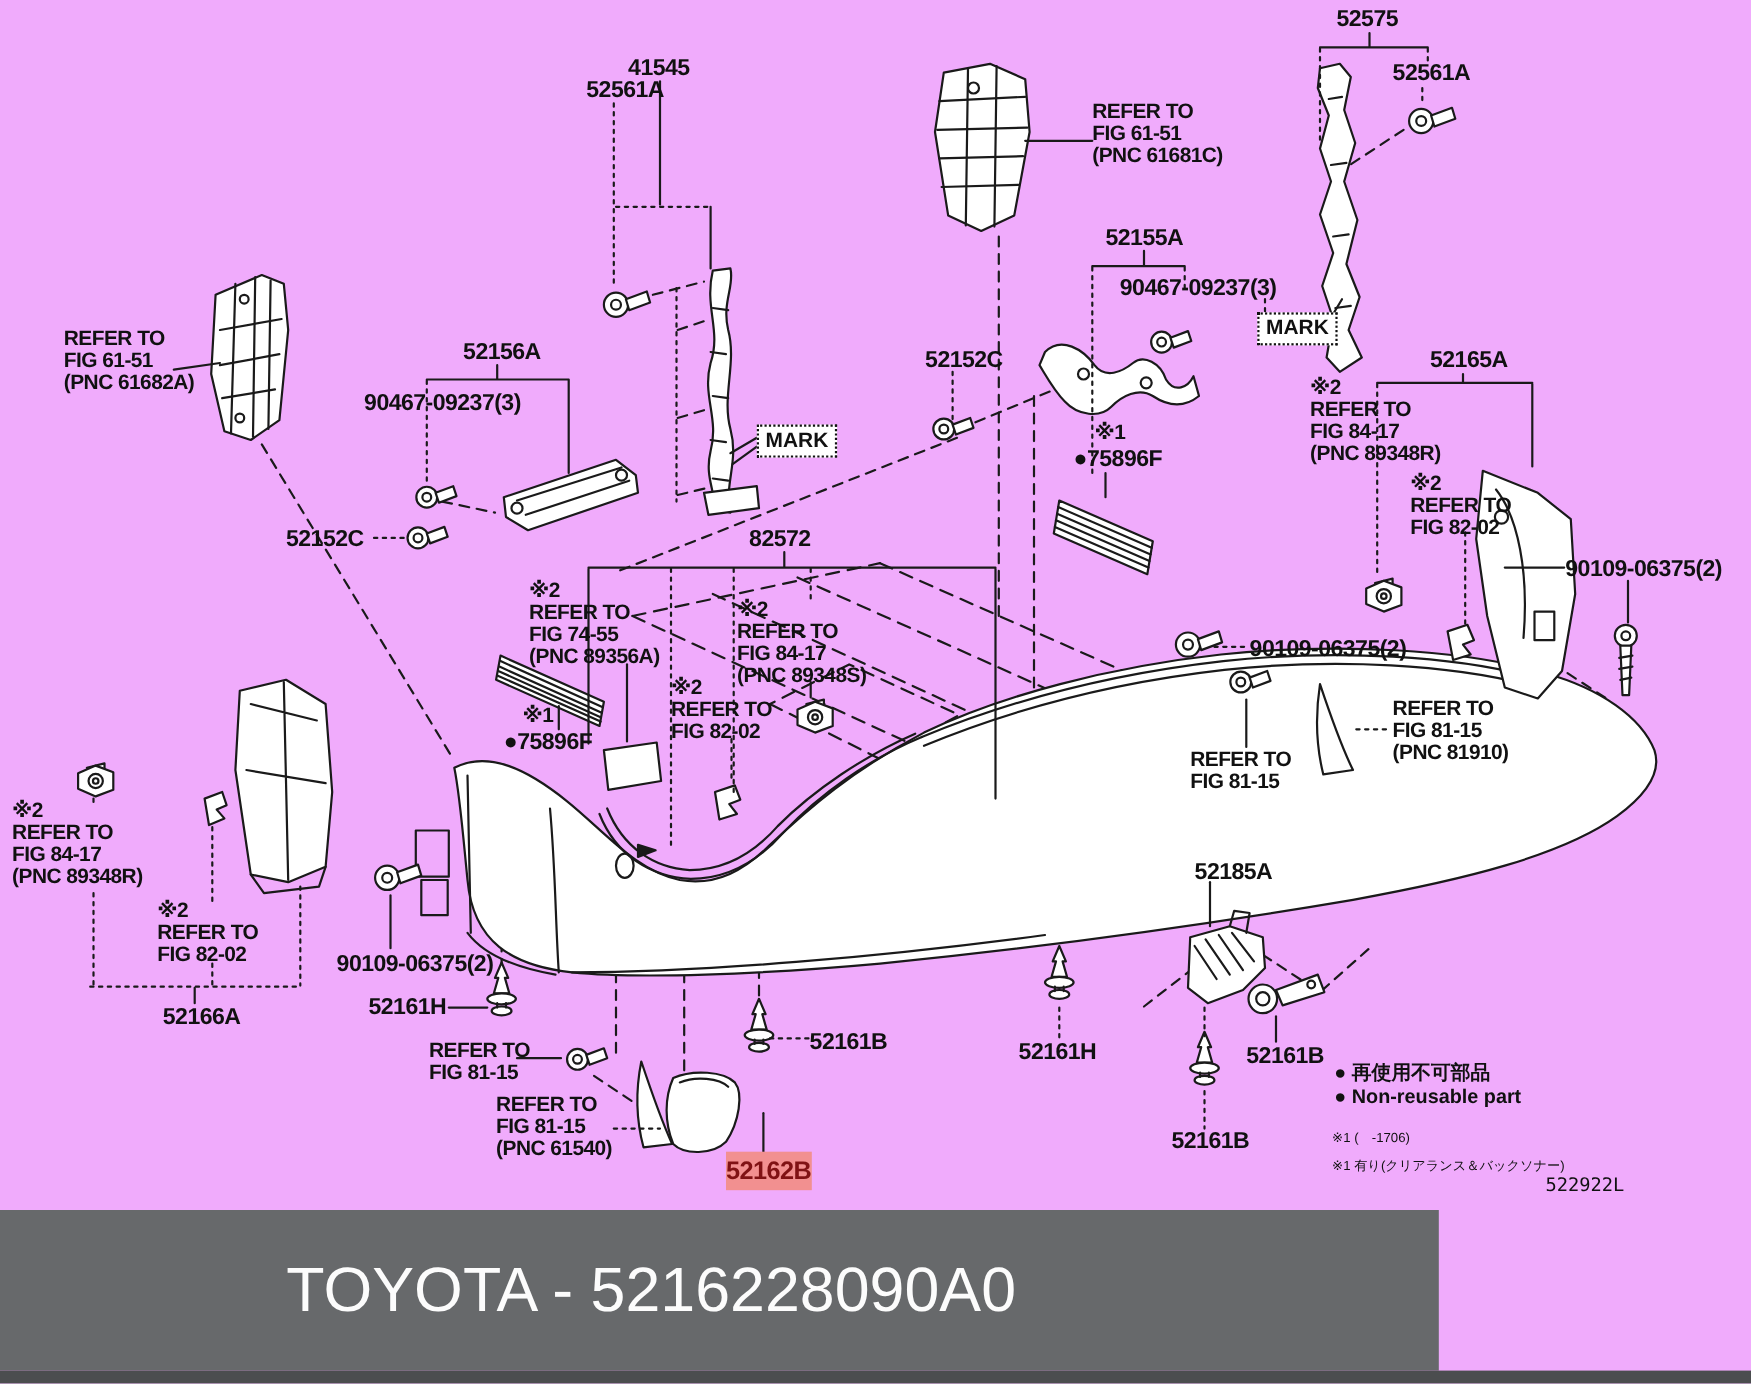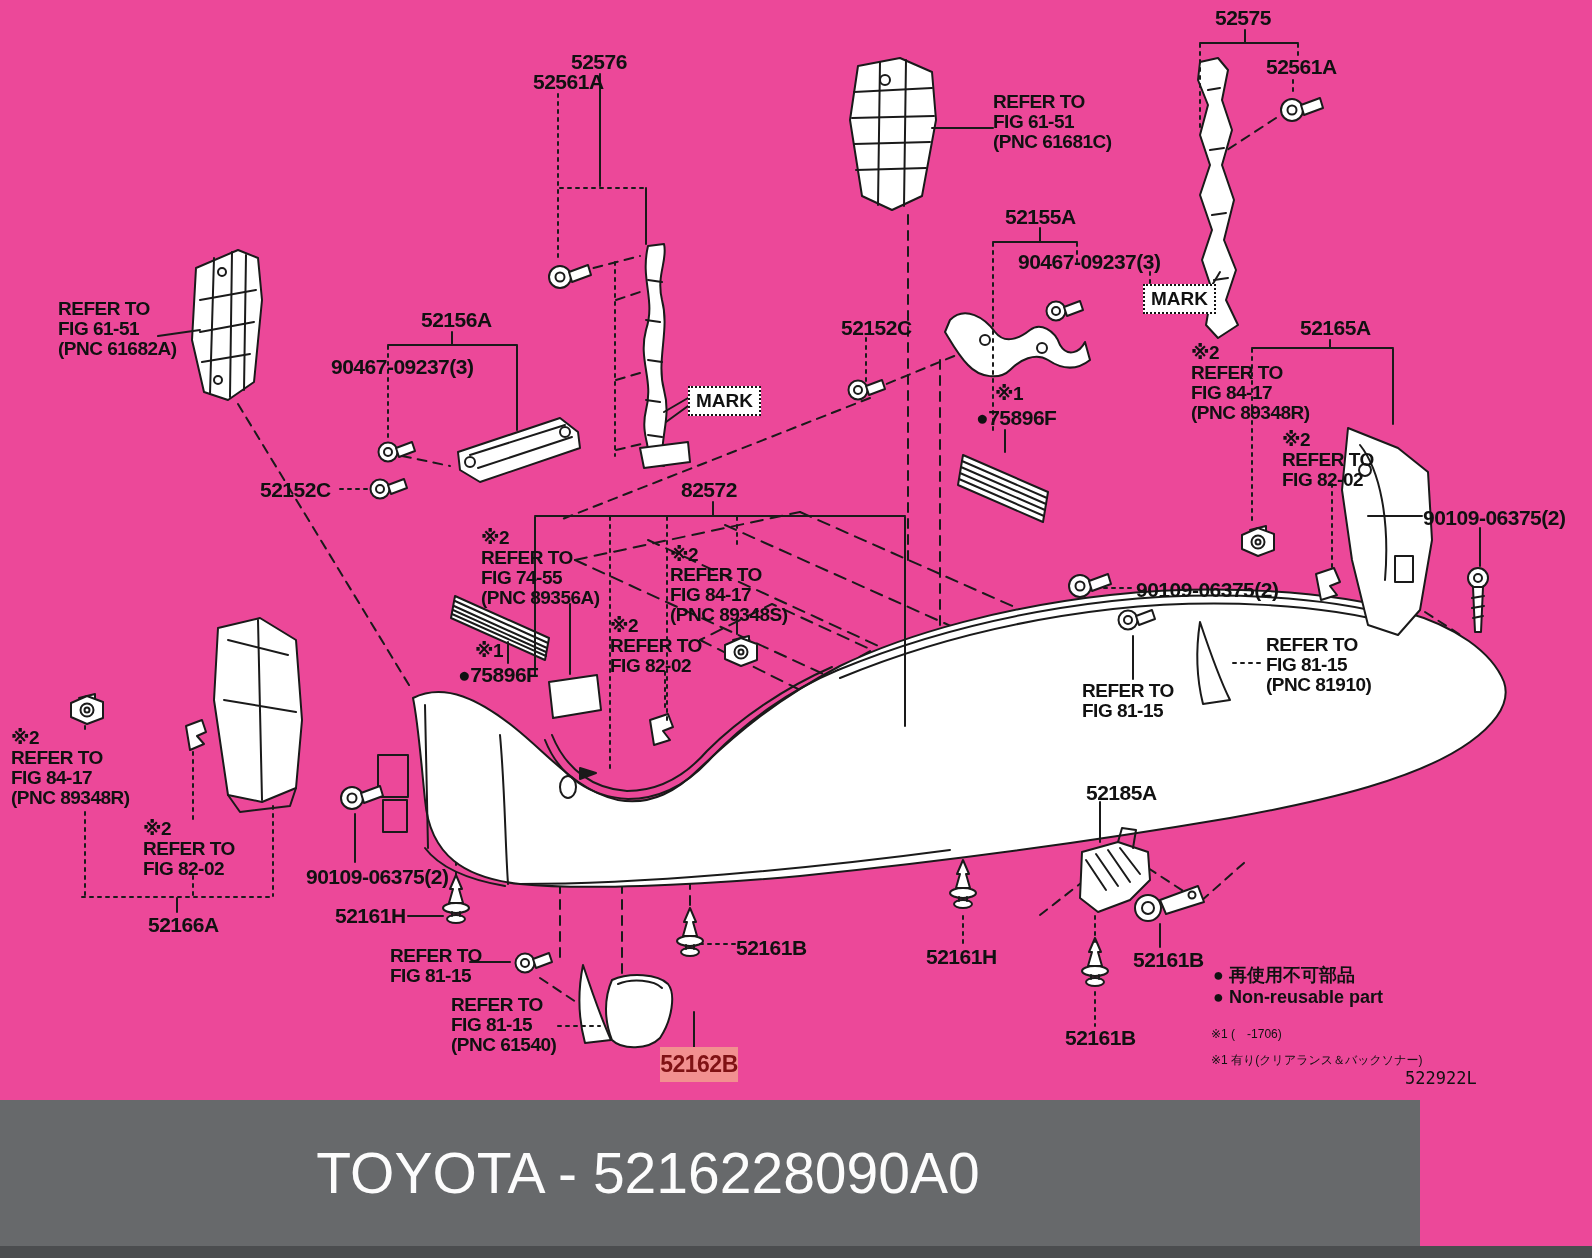--- a/index.html
+++ b/index.html
@@ -1,35 +1,35 @@
 <!DOCTYPE html>
 <html><head>
 <meta charset="utf-8">
 <style>
   html,body{margin:0;padding:0;background:#fff;}
-  .stage{position:relative;width:1592px;height:1258px;background:#ec4899;overflow:hidden;
+  .stage{position:relative;width:1592px;height:1258px;background:#f0abfc;overflow:hidden;
          font-family:"Liberation Sans","DejaVu Sans",sans-serif;color:#111;}
   .diagram{position:absolute;left:0;top:0;width:1592px;height:1100px;}
   svg.art{position:absolute;left:0;top:0;}
   .pn{position:absolute;font:700 21px "Liberation Sans","DejaVu Sans",sans-serif;
       letter-spacing:-0.5px;white-space:nowrap;color:#111;}
   .ref{position:absolute;font:700 19px "Liberation Sans","DejaVu Sans",sans-serif;
        line-height:20px;letter-spacing:-0.5px;white-space:nowrap;color:#111;}
   .ref div{white-space:nowrap;}
   .markbox{position:absolute;border:2px dotted #111;background:#fff;
            font:700 19px "Liberation Sans","DejaVu Sans",sans-serif;
            text-align:center;padding:2px 6px;}
   .hl{position:absolute;left:660px;top:1047px;width:78px;height:35px;background:#f29090;
       color:#801214;font:700 23px "Liberation Sans","DejaVu Sans",sans-serif;
-      text-align:center;line-height:35px;letter-spacing:-0.5px;cursor:pointer;}
+      text-align:left;line-height:35px;letter-spacing:-0.5px;cursor:pointer;}
   .legend{position:absolute;font:700 18px "Liberation Sans","DejaVu Sans",sans-serif;
           white-space:nowrap;color:#111;margin-top:20px;}
   .legend.small{font-size:12px;font-weight:400;}
   .sheet{position:absolute;font:400 17px "DejaVu Sans Mono","Liberation Mono",monospace;color:#111;}
-  .banner{position:absolute;left:0;top:1100px;width:1420px;height:146px;background:#67696b;
+  .banner{position:absolute;left:0;top:1100px;width:1308px;height:146px;background:#67696b;
           display:flex;align-items:center;justify-content:center;gap:56px;
           transform:none;}
   .banner .t{font:400 57px "Liberation Sans","DejaVu Sans",sans-serif;color:#fcfcfc;
              letter-spacing:0px;white-space:nowrap;transform:translateX(-62px);}
   .banner .t2{transform:translateX(-62px);}
   .bstrip{position:absolute;left:0;top:1246px;width:1592px;height:12px;background:#4b4d4f;}
 </style>
 </head>
 <body>
 
@@ -284,21 +284,21 @@
         <path d="M273,806 L273,896"></path>
         <path d="M82,897 L273,897"></path>
         <path d="M700,944 L736,944"></path>
         <path d="M963,916 L963,944"></path>
         <path d="M1095,916 L1095,942 M1095,992 L1095,1026"></path>
       </g>
     </svg>
 
     <div class="pn" style="left:1215px;top:6px">52575</div>
     <div class="pn" style="left:1266px;top:55px">52561A</div>
-    <div class="pn" style="left:571px;top:50px">52576</div>
+    <div class="pn" style="left:571px;top:50px">41545</div>
     <div class="pn" style="left:533px;top:70px">52561A</div>
     <div class="pn" style="left:1005px;top:205px">52155A</div>
     <div class="pn" style="left:1018px;top:250px">90467-09237(3)</div>
     <div class="pn" style="left:421px;top:308px">52156A</div>
     <div class="pn" style="left:331px;top:355px">90467-09237(3)</div>
     <div class="pn" style="left:841px;top:316px">52152C</div>
     <div class="pn" style="left:1300px;top:316px">52165A</div>
     <div class="pn" style="left:260px;top:478px">52152C</div>
     <div class="pn" style="left:681px;top:478px">82572</div>
     <div class="ref" style="left:995px;top:384px">※1</div>

